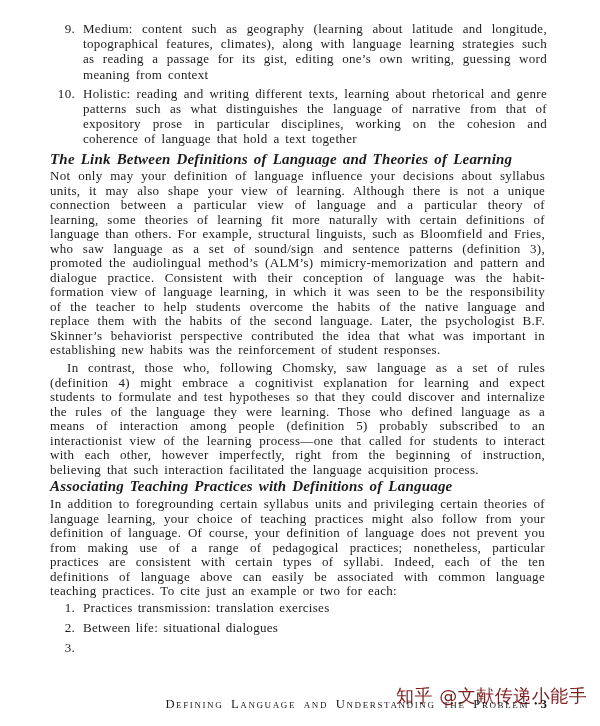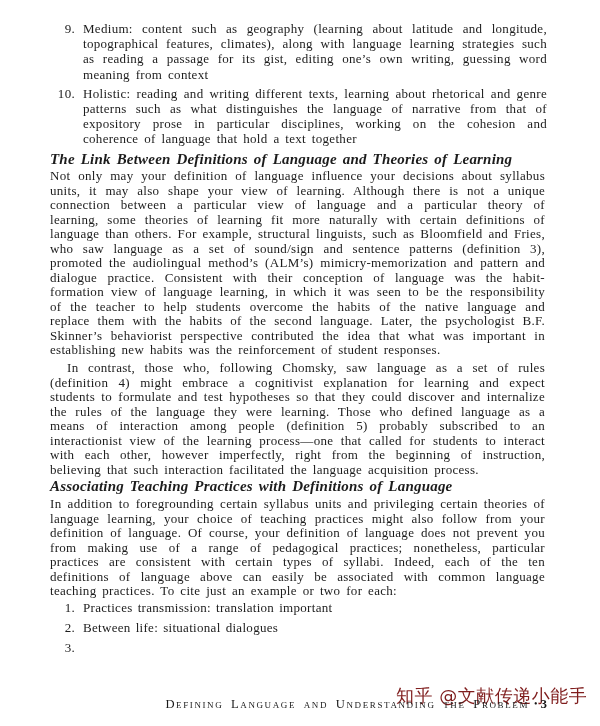--- a/index.html
+++ b/index.html
@@ -130,21 +130,21 @@
   <h2 class="section-heading heading-1">The Link Between Definitions of Language and Theories of Learning</h2>
   <p class="para para-1 body-text"><span>Not only may your definition of language influence your decisions about syllabus units, it may also shape your view of learning. Although there is not a unique connection between a particular view of language and a particular theory of learning, some theories of learning fit more naturally with certain definitions of language than others. For example, structural linguists, such as Bloomfield and Fries, who saw language as a set of sound/sign and sentence patterns (definition 3), promoted the audiolingual method’s (ALM’s) mimicry-memorization and pattern and dialogue practice. Consistent with their conception of language was the habit-formation view of language learning, in which it was seen to be the responsibility of the teacher to help students overcome the habits of the native language and replace them with the habits of the second language. Later, the psychologist B.F. Skinner’s </span><span class="it">behaviorist</span><span> perspective contributed the idea that what was important in establishing new habits was the reinforcement of student responses.</span></p>
   <p class="para para-2 body-text"><span>In contrast, those who, following Chomsky, saw language as a set of rules (definition 4) might embrace a </span><span class="it">cognitivist</span><span> explanation for learning and expect students to formulate and test hypotheses so that they could discover and internalize the rules of the language they were learning. Those who defined language as a means of interaction among people (definition 5) probably subscribed to an </span><span class="it">interactionist</span><span> view of the learning process—one that called for students to interact with each other, however imperfectly, right from the beginning of instruction, believing that such interaction facilitated the language acquisition process.</span></p>
 
   <h2 class="section-heading heading-2">Associating Teaching Practices with Definitions of Language</h2>
   <p class="para para-3 body-text"><span>In addition to foregrounding certain syllabus units and privileging certain theories of language learning, your choice of teaching practices might also follow from your definition of language. Of course, your definition of language does not prevent you from making use of a range of pedagogical practices; nonetheless, particular practices are consistent with certain types of syllabi. Indeed, each of the ten definitions of language above can easily be associated with common language teaching practices. To cite just an example or two for each:</span></p>
 
   <section class="num-list list-bottom">
     <div class="num-item">
       <span class="num-col">1.</span>
-      <div class="item-text"><span class="it">Practices transmission:</span><span> translation important</span></div>
+      <div class="item-text"><span class="it">Practices transmission:</span><span> translation exercises</span></div>
     </div>
     <div class="num-item">
       <span class="num-col">2.</span>
       <div class="item-text"><span class="it">Between life:</span><span> situational dialogues</span></div>
     </div>
     <div class="num-item">
       <span class="num-col">3.</span>
     </div>
   </section>
 

